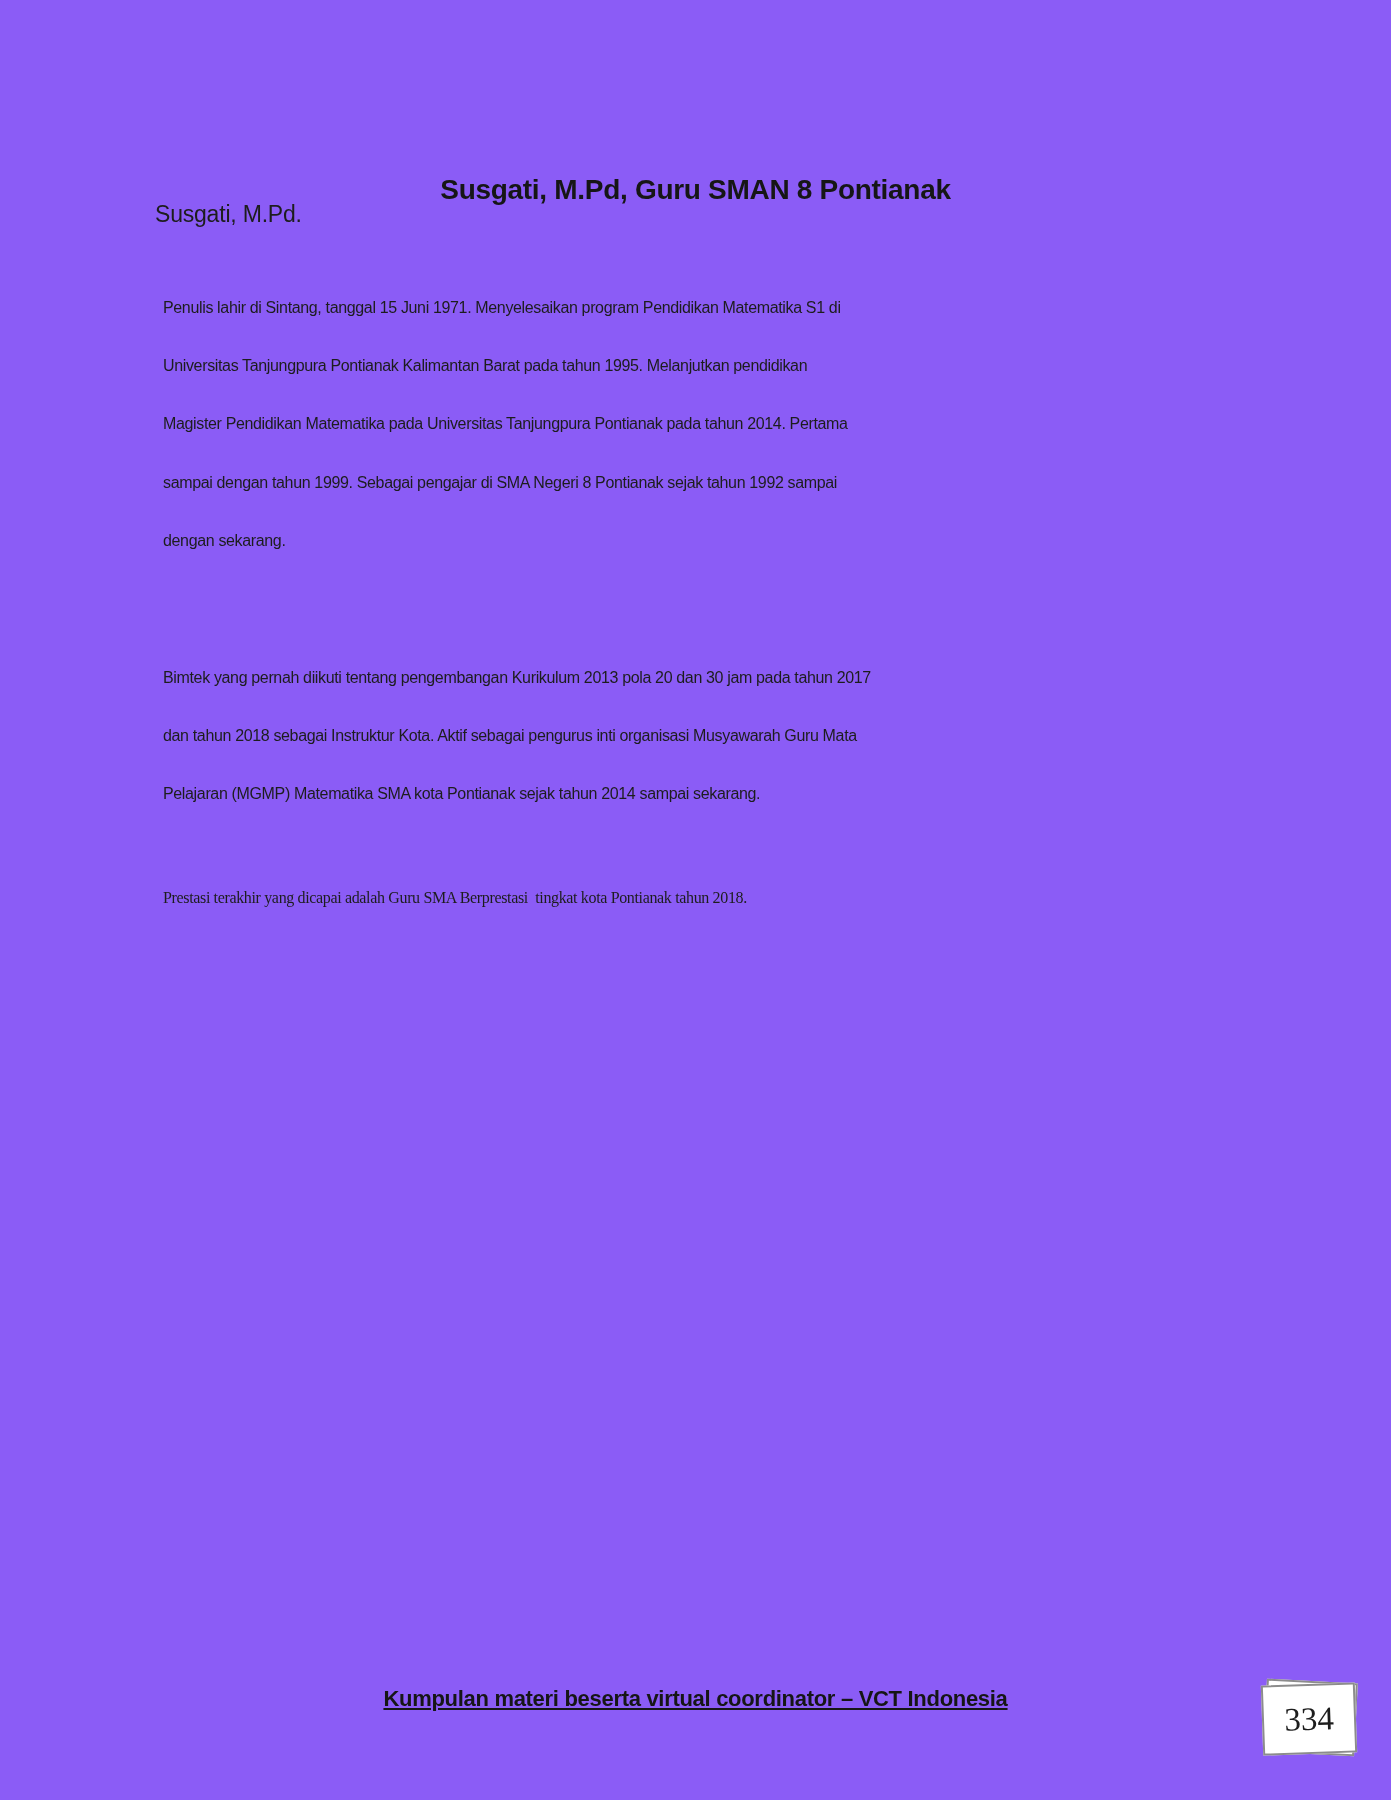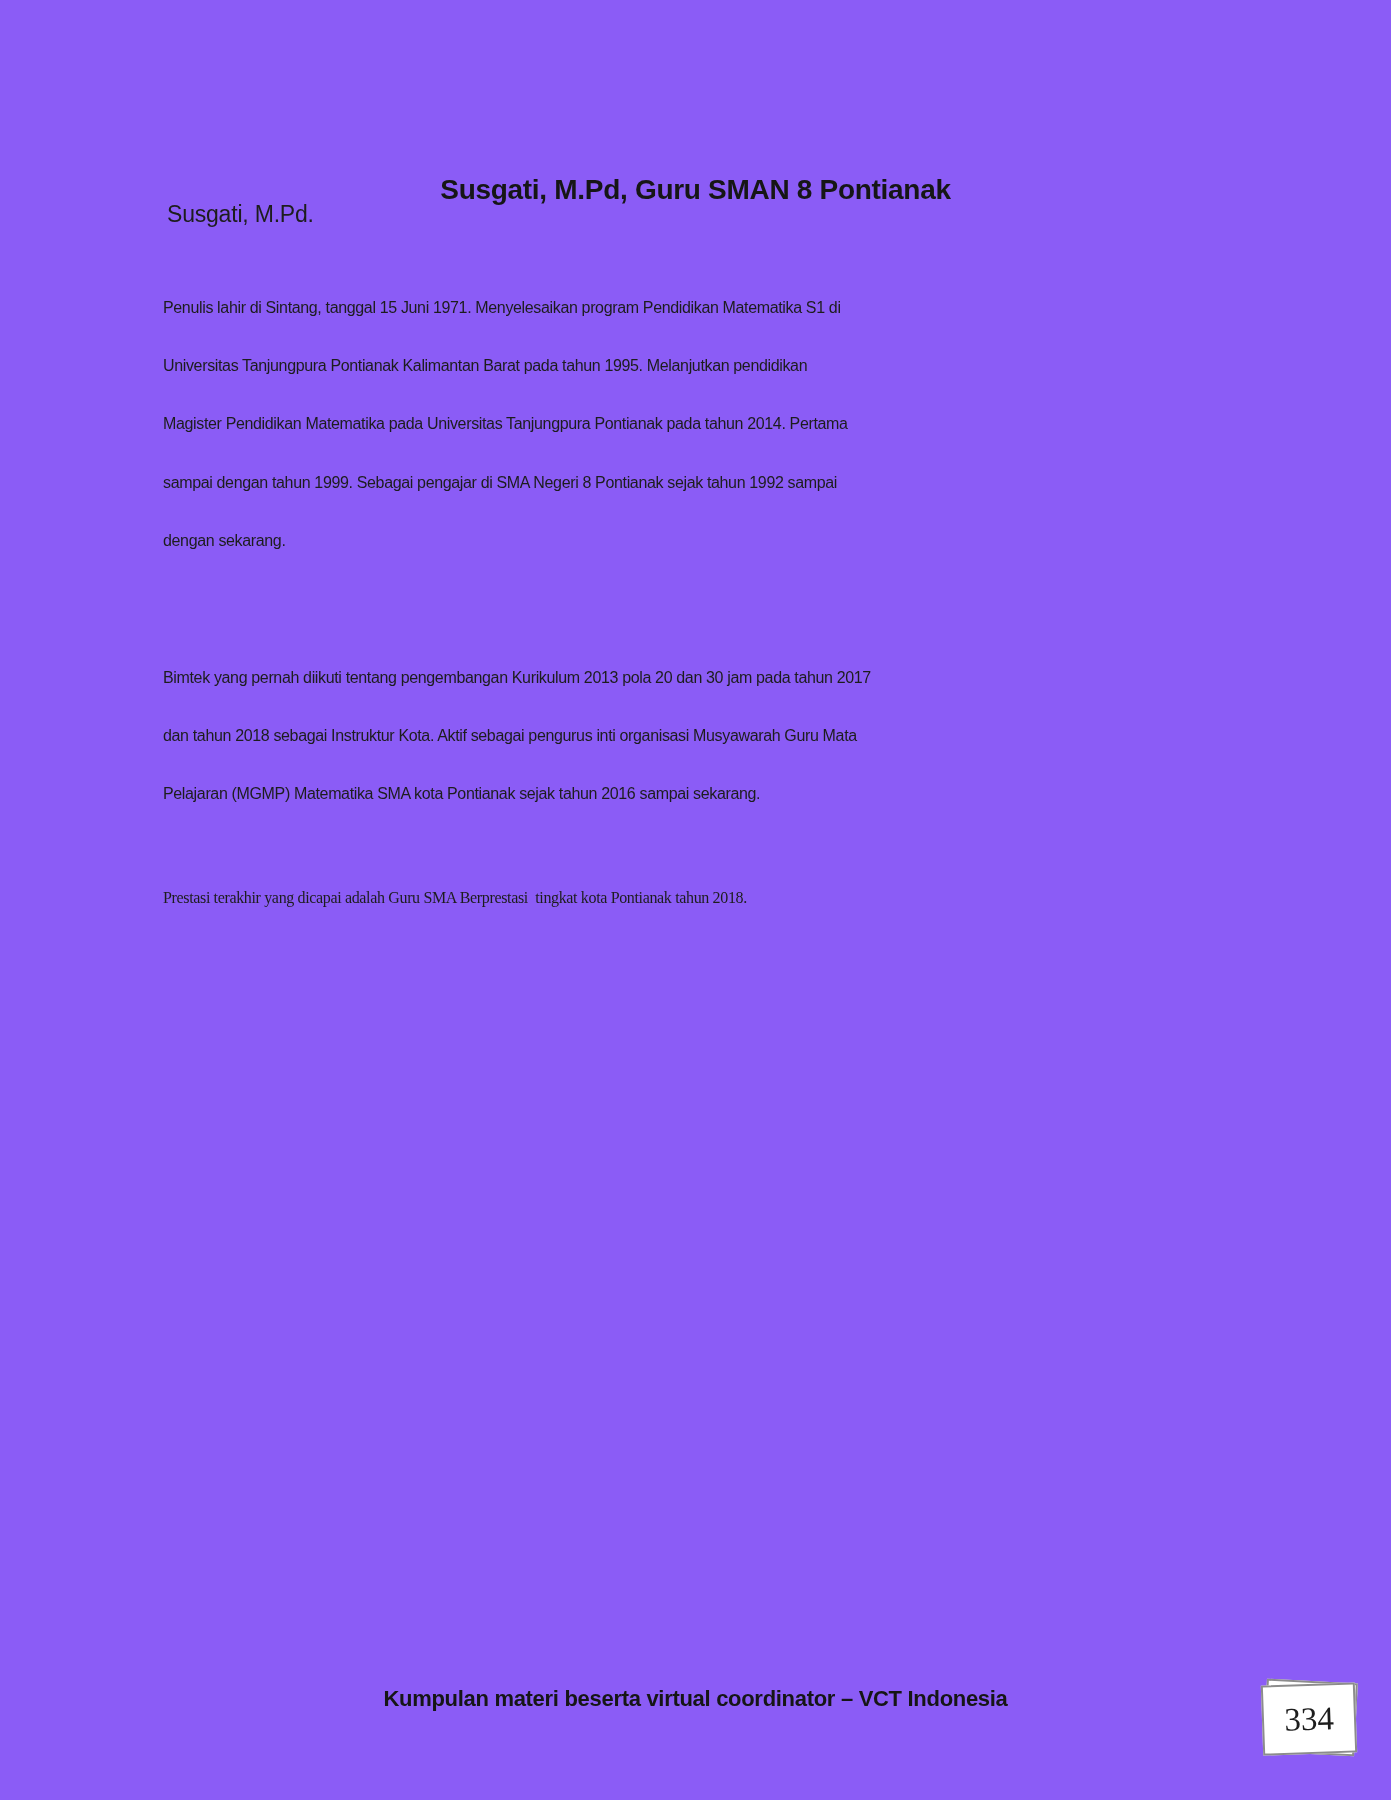--- a/index.html
+++ b/index.html
@@ -20,21 +20,21 @@
     text-align: center;
     font-size: 28px;
     font-weight: 600;
     line-height: 42px;
     letter-spacing: -0.3px;
     color: #161616;
   }
   .author-line {
     position: absolute;
     top: 194px;
-    left: 167px;
+    left: 155px;
     font-size: 23px;
     line-height: 40px;
     letter-spacing: -0.2px;
   }
   .para { position: absolute; left: 163px; right: 110px; }
   .para .line {
     font-size: 16px;
     line-height: 58.2px;
     letter-spacing: -0.35px;
     white-space: pre;
@@ -46,20 +46,21 @@
     position: absolute;
     top: 1682px;
     left: 0;
     width: 100%;
     text-align: center;
     font-size: 22px;
     font-weight: 700;
     line-height: 34px;
     letter-spacing: -0.3px;
     color: #161616;
+    text-decoration: underline;
   }
   .page-badge {
     position: absolute;
     left: 1262px;
     top: 1681px;
     width: 94px;
     height: 73px;
   }
   .page-badge .rect-back {
     position: absolute;
@@ -103,21 +104,21 @@
     <div class="line">Penulis lahir di Sintang, tanggal 15 Juni 1971. Menyelesaikan program Pendidikan Matematika S1 di</div>
     <div class="line">Universitas Tanjungpura Pontianak Kalimantan Barat pada tahun 1995. Melanjutkan pendidikan</div>
     <div class="line">Magister Pendidikan Matematika pada Universitas Tanjungpura Pontianak pada tahun 2014. Pertama</div>
     <div class="line">sampai dengan tahun 1999. Sebagai pengajar di SMA Negeri 8 Pontianak sejak tahun 1992 sampai</div>
     <div class="line">dengan sekarang.</div>
   </div>
 
   <div class="para para-2">
     <div class="line">Bimtek yang pernah diikuti tentang pengembangan Kurikulum 2013 pola 20 dan 30 jam pada tahun 2017</div>
     <div class="line">dan tahun 2018 sebagai Instruktur Kota. Aktif sebagai pengurus inti organisasi Musyawarah Guru Mata</div>
-    <div class="line">Pelajaran (MGMP) Matematika SMA kota Pontianak sejak tahun 2016 sampai sekarang.</div>
+    <div class="line">Pelajaran (MGMP) Matematika SMA kota Pontianak sejak tahun 2014 sampai sekarang.</div>
   </div>
 
   <div class="para para-3">
     <div class="line">Prestasi terakhir yang dicapai adalah Guru SMA Berprestasi  tingkat kota Pontianak tahun 2018.</div>
   </div>
 
   <div class="footer-text">Kumpulan materi beserta virtual coordinator – VCT Indonesia</div>
 
   <div class="page-badge">
     <div class="rect-back"></div>

